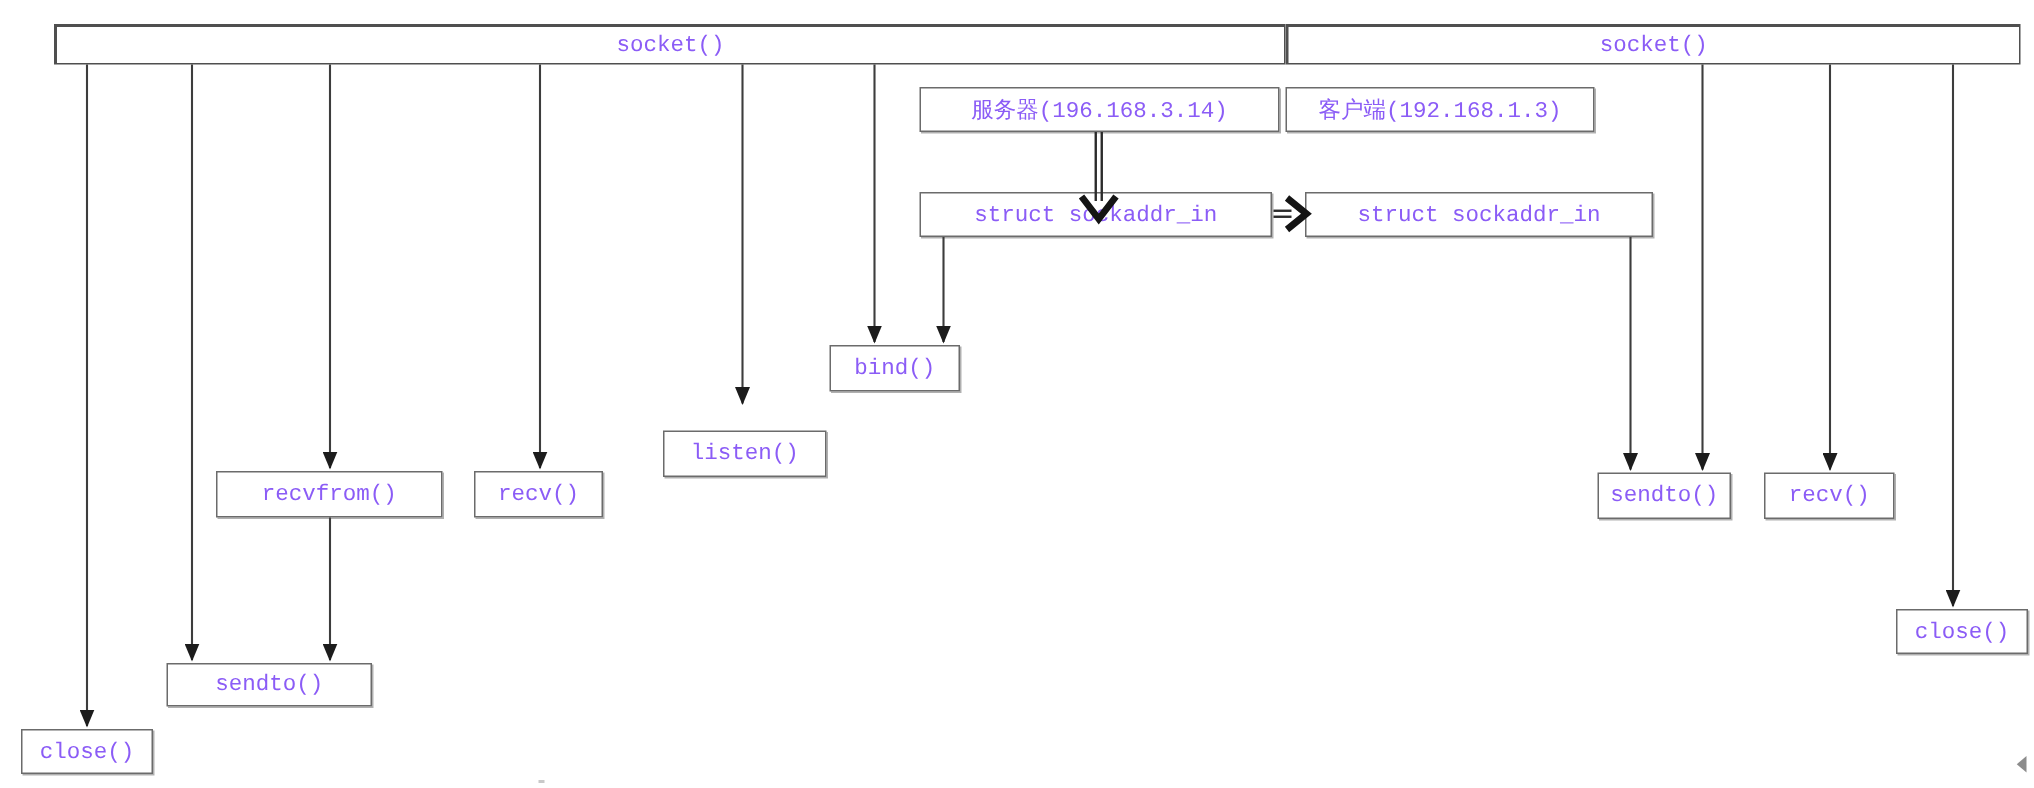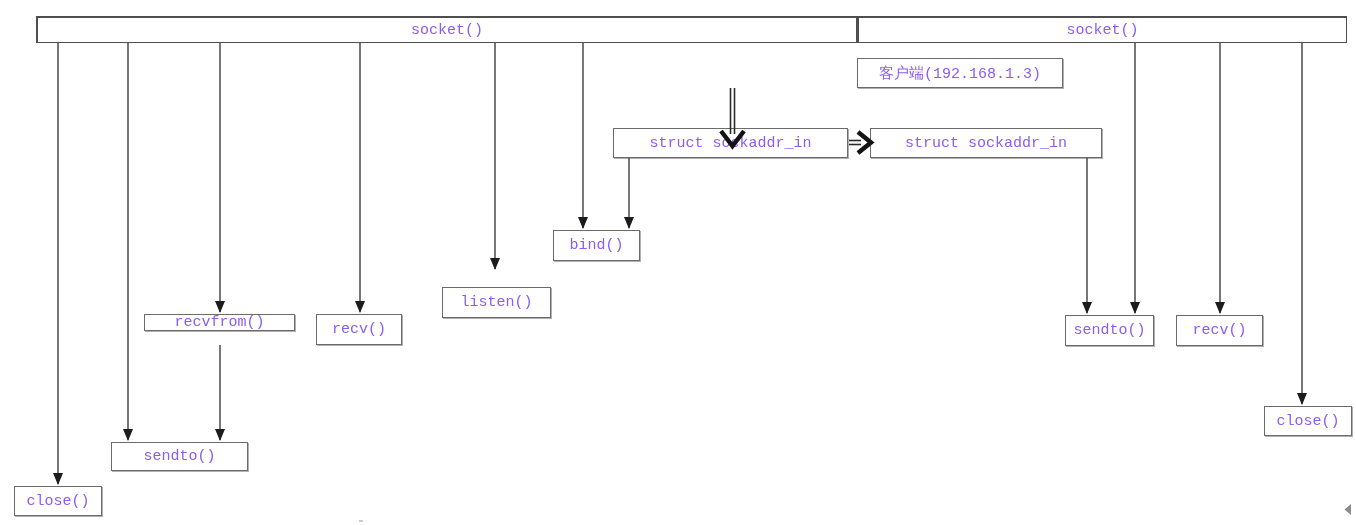--- a/index.html
+++ b/index.html
@@ -28,39 +28,40 @@
   .cjk{font-family:"Liberation Mono","DejaVu Sans Mono","DejaVu Sans",sans-serif;}
   
   #socket-left  {left:36px;  top:16px;  width:821px; height:27px;}
   #socket-right {left:857px; top:16px;  width:490px; height:27px;}
   #server-box   {left:613px; top:58px;  width:240px; height:30px;}
   #client-box   {left:857px; top:58px;  width:206px; height:30px;}
   #struct-left  {left:613px; top:128px; width:235px; height:30px;}
   #struct-right {left:870px; top:128px; width:232px; height:30px;}
   #bind-box     {left:553px; top:230px; width:87px;  height:31px;}
   #listen-box   {left:442px; top:271px; width:109px; height:31px;margin-top:16px;}
-  #recvfrom-box {left:144px; top:314px; width:151px; height:17px;}
+  #recvfrom-box {left:144px; top:314px; width:151px; height:31px;}
   #recv-left    {left:316px; top:314px; width:86px;  height:31px;}
   #sendto-left  {left:111px; top:442px; width:137px; height:29px;}
   #close-left   {left:14px;  top:486px; width:88px;  height:30px;}
   #sendto-right {left:1065px;top:315px; width:89px;  height:31px;}
   #recv-right   {left:1176px;top:315px; width:87px;  height:31px;}
   #close-right  {left:1264px;top:406px; width:88px;  height:30px;}
   #wires{position:absolute;left:0;top:0;pointer-events:none;}
   .cline{stroke:#3d3d3d;stroke-width:1.4;fill:none;}
   .dline{stroke:#2b2b2b;stroke-width:1.6;fill:none;}
   .chev{stroke:#141414;stroke-width:4.5;fill:none;}
 </style>
 </head>
 <body>
 
 <div id="stage">
 
   <div class="box box--bar" id="socket-left">socket()</div>
   <div class="box box--bar" id="socket-right">socket()</div>
+  <div class="box cjk" id="server-box">服务器(196.168.3.14)</div>
   <div class="box cjk" id="client-box">客户端(192.168.1.3)</div>
   <div class="box" id="struct-left">struct sockaddr_in</div>
   <div class="box" id="struct-right">struct sockaddr_in</div>
   <div class="box" id="bind-box">bind()</div>
   <div class="box" id="listen-box">listen()</div>
   <div class="box" id="recvfrom-box">recvfrom()</div>
   <div class="box" id="recv-left">recv()</div>
   <div class="box" id="sendto-left">sendto()</div>
   <div class="box" id="close-left">close()</div>
   <div class="box" id="sendto-right">sendto()</div>

